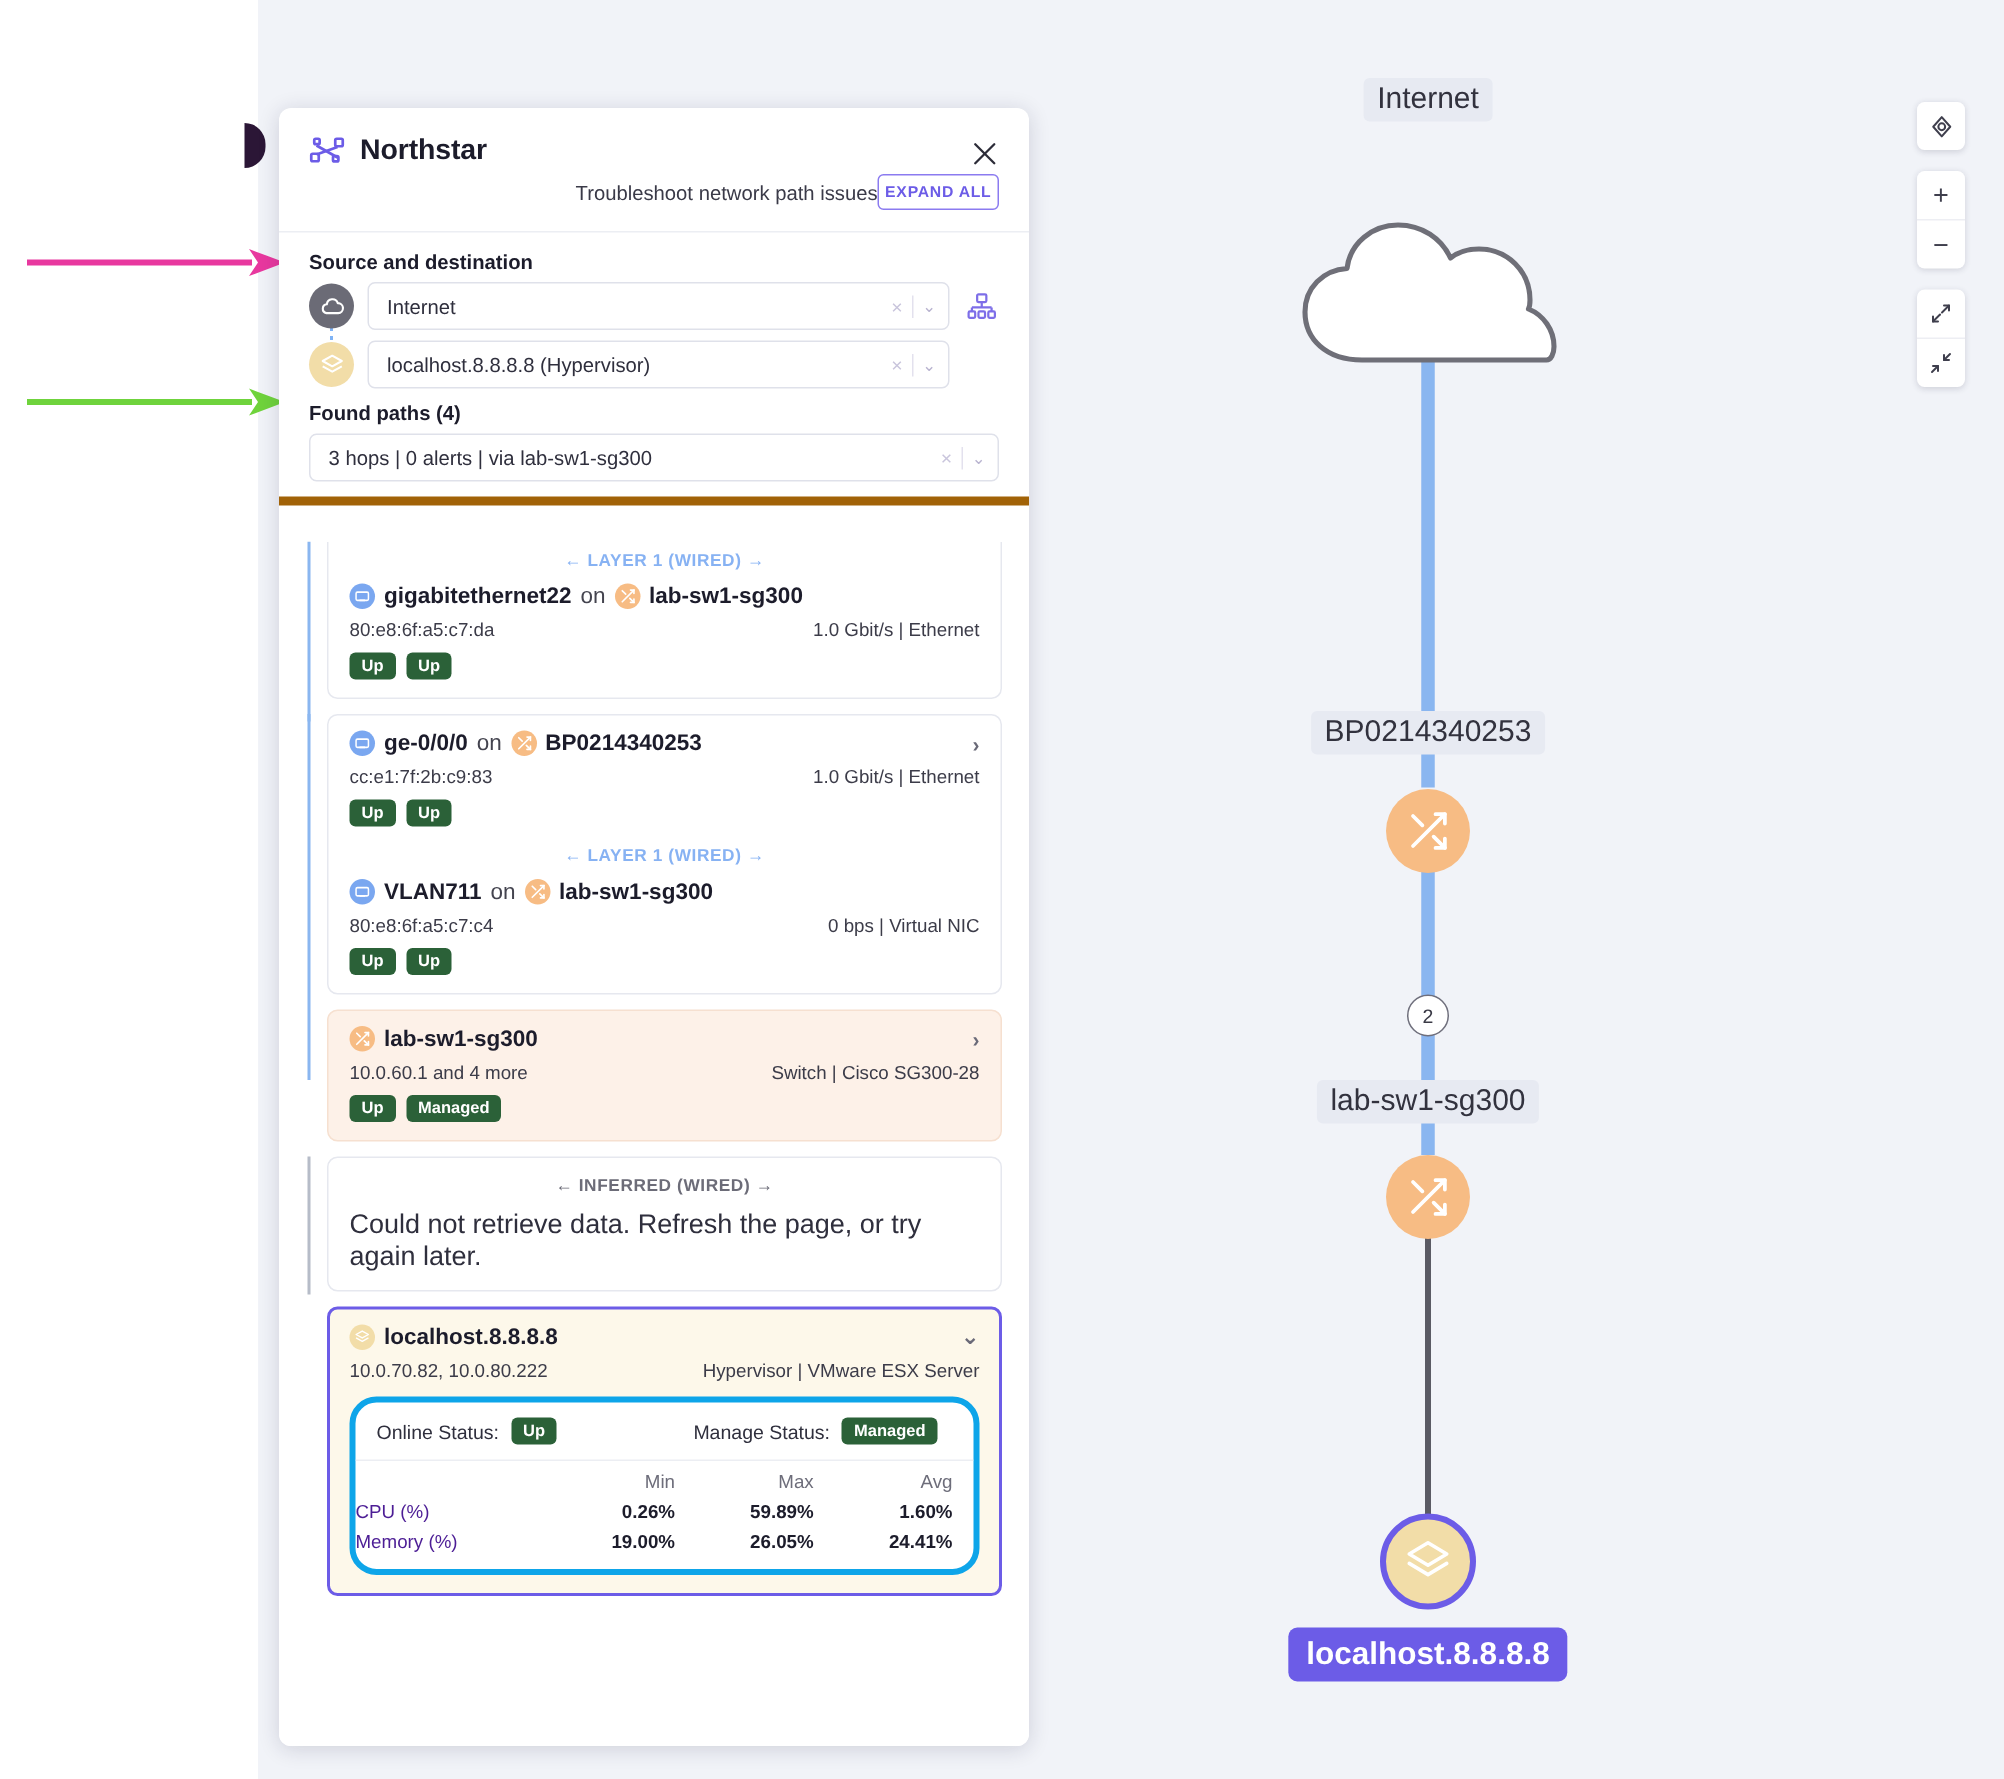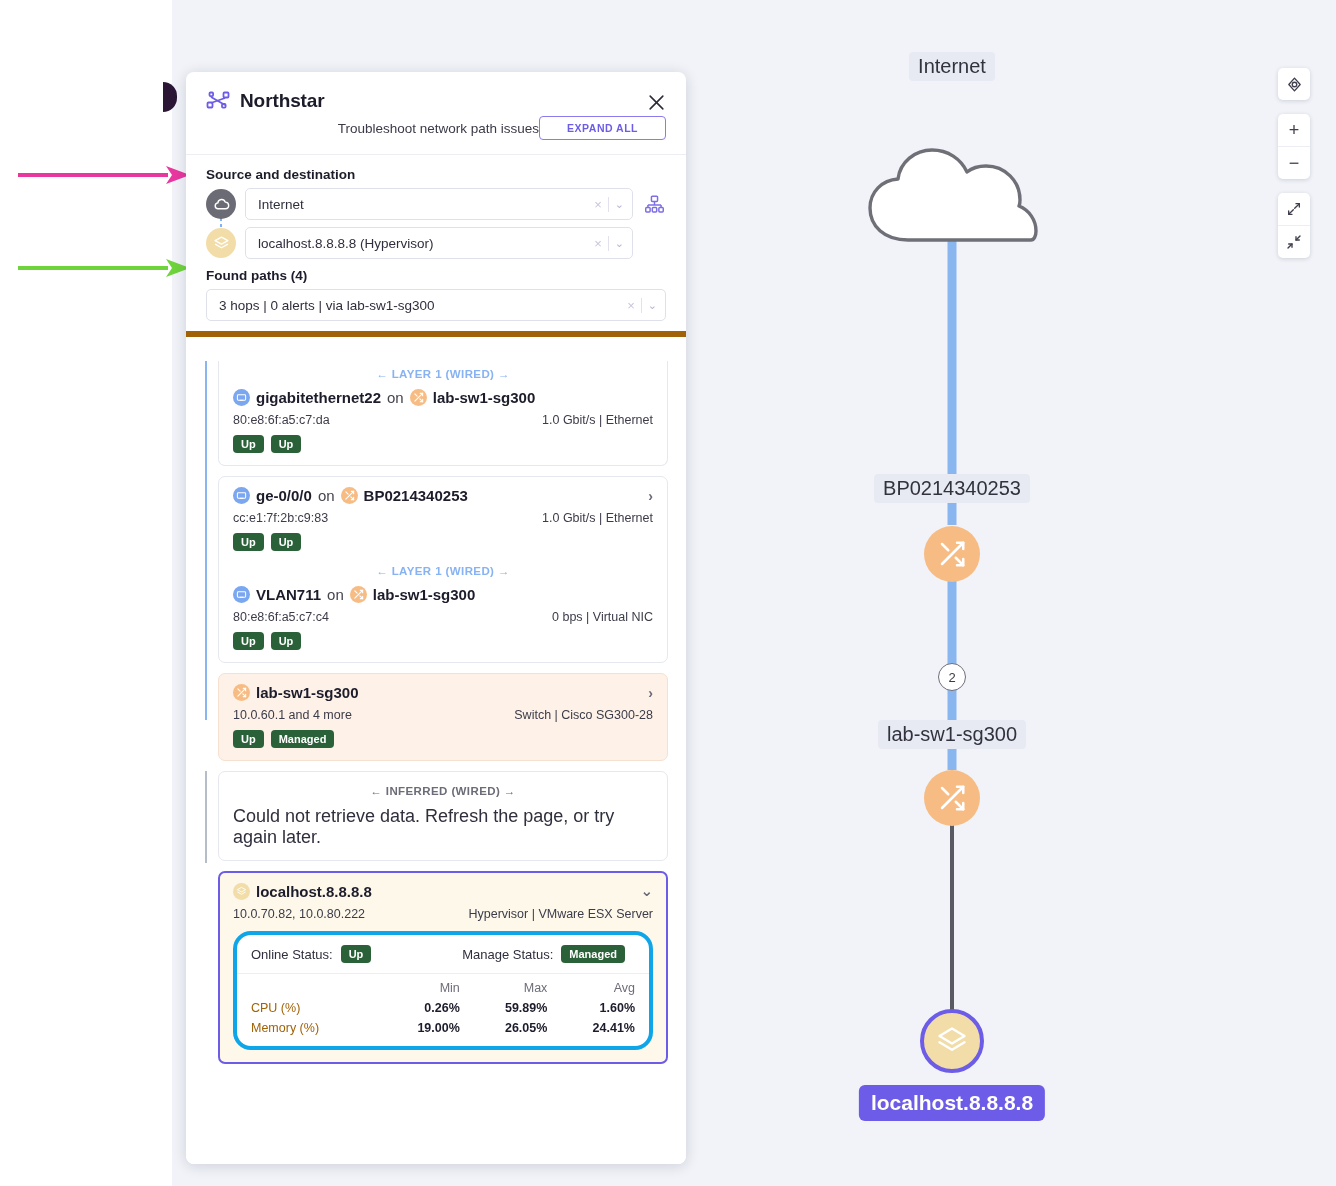--- a/index.html
+++ b/index.html
@@ -32,21 +32,21 @@
     box-shadow:0 2px 14px rgba(25,25,60,.16);
     overflow:hidden;display:flex;flex-direction:column;
   }
   .panel-header{padding:18px 20px 14px 20px;border-bottom:1px solid #eceef3;position:relative;flex:0 0 auto;}
   .title-row{display:flex;align-items:center;gap:10px;}
   .app-title{font-size:19px;font-weight:700;color:#1c1c2b;letter-spacing:-.1px;}
   .subtitle-row{display:flex;align-items:center;justify-content:flex-end;margin-top:4px;padding-left:34px;}
   .subtitle{font-size:13.5px;color:#3a3a48;}
   .expand-all{
     border:1px solid #8b7bf0;border-radius:4px;background:#fff;color:#6c5ce7;
-    font-size:10.5px;font-weight:600;letter-spacing:.5px;padding:5px 27px;cursor:pointer;
+    font-size:10.5px;font-weight:600;letter-spacing:.5px;padding:5px 4px;cursor:pointer;
     font-family:inherit;
   }
   .close-x{
     position:absolute;right:18px;top:18px;width:24px;height:24px;cursor:pointer;
     display:flex;align-items:center;justify-content:center;
   }
 
   
   .search-area{padding:12px 20px 10px 20px;border-bottom:6px solid #a16207;flex:0 0 auto;background:#fff;}
   .field-label{font-size:13.5px;font-weight:700;color:#1c1c2b;margin-bottom:6px;}
@@ -111,21 +111,21 @@
   .detail-box{margin-top:10px;border:4px solid #0ea5e9;border-radius:18px;background:#fff;overflow:hidden;}
   .status-row{display:flex;align-items:center;padding:10px 14px;border-bottom:1px solid #eceef3;font-size:13px;color:#2f2f3d;}
   .status-left{display:flex;align-items:center;gap:8px;}
   .status-right{display:flex;align-items:center;gap:8px;margin-left:auto;margin-right:10px;}
   table.metrics{width:100%;border-collapse:collapse;font-size:12.5px;}
   table.metrics th{
     font-weight:400;color:#6d6d7a;text-align:right;padding:7px 14px 3px 0;font-size:12.5px;
   }
   table.metrics th:first-child{text-align:left;padding-left:14px;}
   table.metrics td{padding:3px 14px 3px 0;text-align:right;color:#1c1c2b;font-weight:700;}
-  table.metrics td:first-child{text-align:left;padding-left:14px;font-weight:400;color:#a16207;}
+  table.metrics td:first-child{text-align:left;font-weight:400;color:#4c1d95;}
   table.metrics tr:last-child td{padding-bottom:11px;}
 
   
   #graph{position:absolute;left:172px;top:0;width:1164px;height:1186px;}
   .node-label{
     position:absolute;transform:translateX(-50%);
     background:#e7eaf2;color:#32323e;border-radius:4px;
     padding:3px 9px;font-size:20px;white-space:nowrap;
   }
   .node-label.selected-label{

